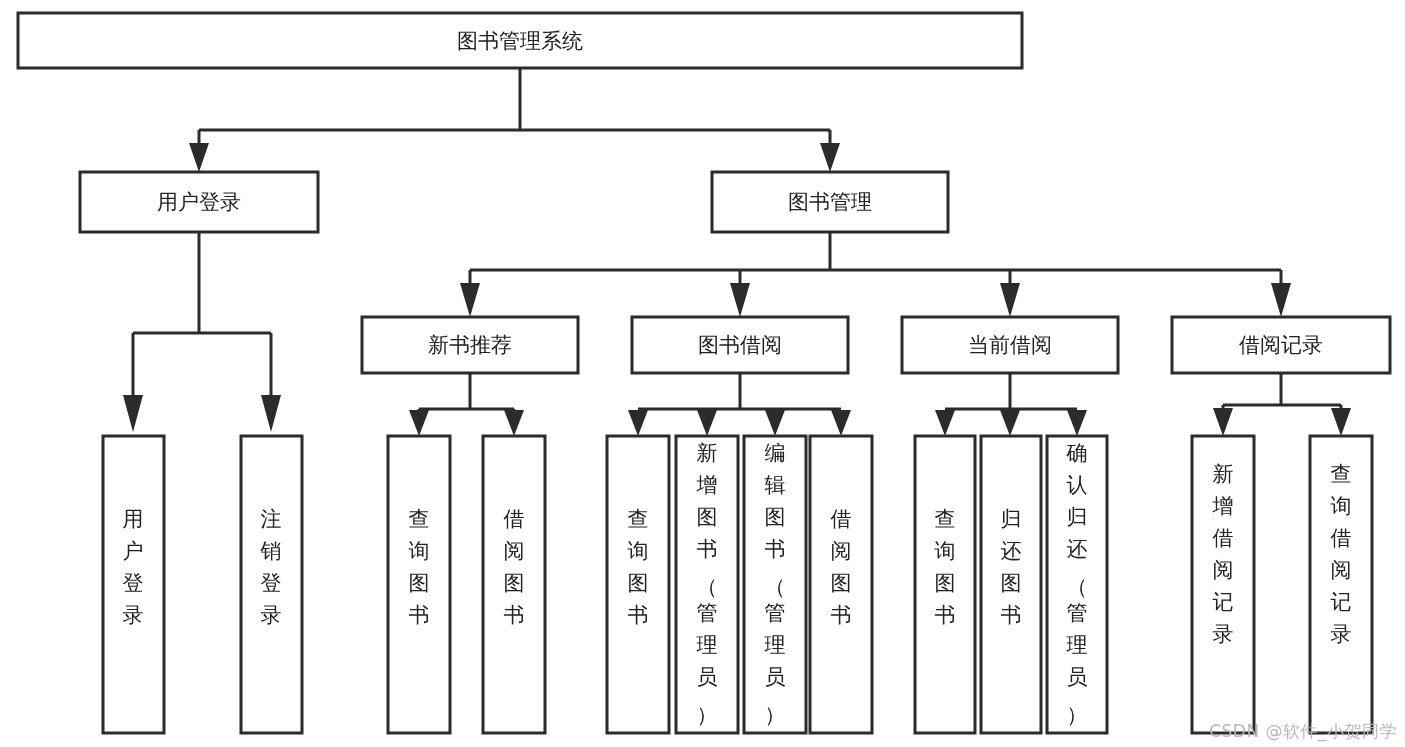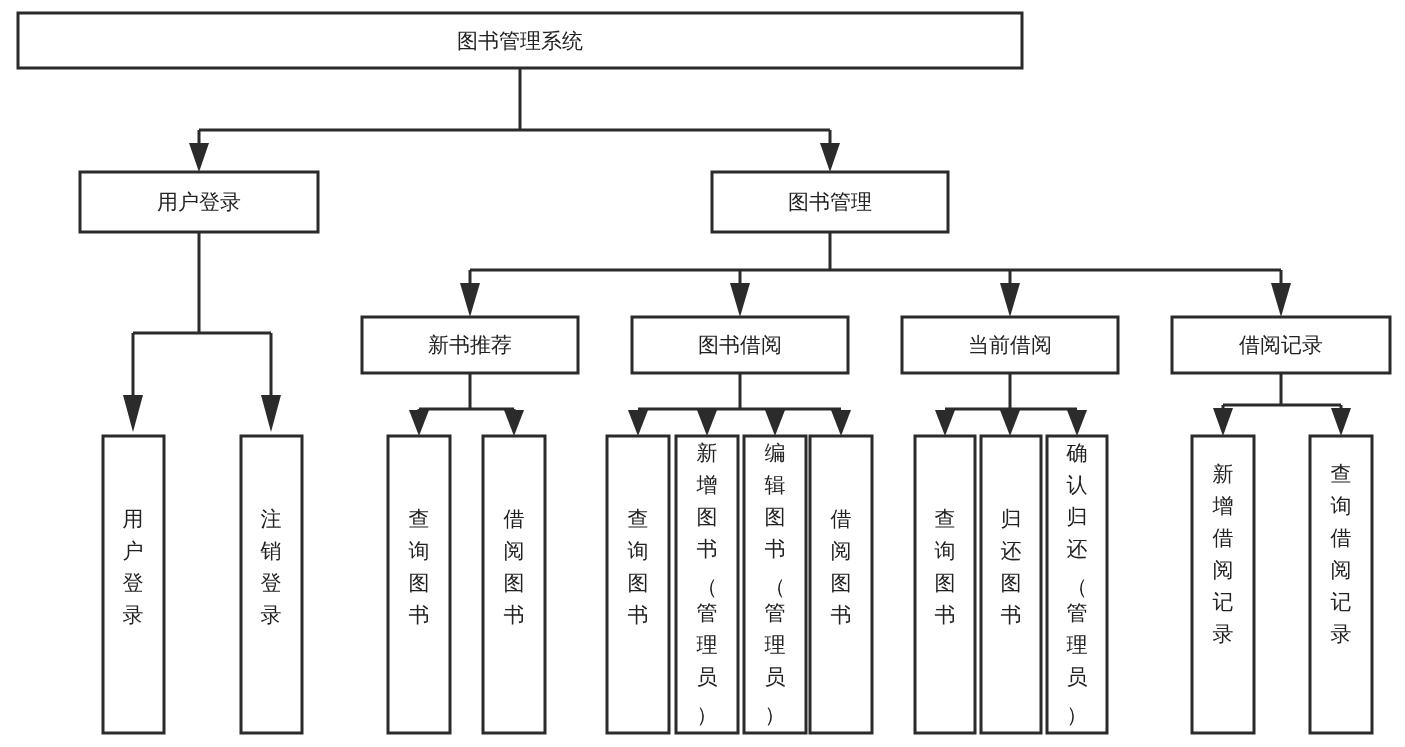--- a/index.html
+++ b/index.html
@@ -220,14 +220,15 @@
       <rect class="node-box" x="1192" y="436" width="62" height="297"></rect>
       <text class="node-label-vertical" x="1223" y="481"><tspan x="1223" y="481">新</tspan><tspan x="1223" y="513">增</tspan><tspan x="1223" y="545">借</tspan><tspan x="1223" y="577">阅</tspan><tspan x="1223" y="609">记</tspan><tspan x="1223" y="641">录</tspan></text>
     </g>
     <g>
       <rect class="node-box" x="1310" y="436" width="62" height="297"></rect>
       <text class="node-label-vertical" x="1341" y="481"><tspan x="1341" y="481">查</tspan><tspan x="1341" y="513">询</tspan><tspan x="1341" y="545">借</tspan><tspan x="1341" y="577">阅</tspan><tspan x="1341" y="609">记</tspan><tspan x="1341" y="641">录</tspan></text>
     </g>
 
   </svg>
 
+  <div class="watermark-text">CSDN @软件_小贺同学</div>
 
 </div>
 
 </body></html>

